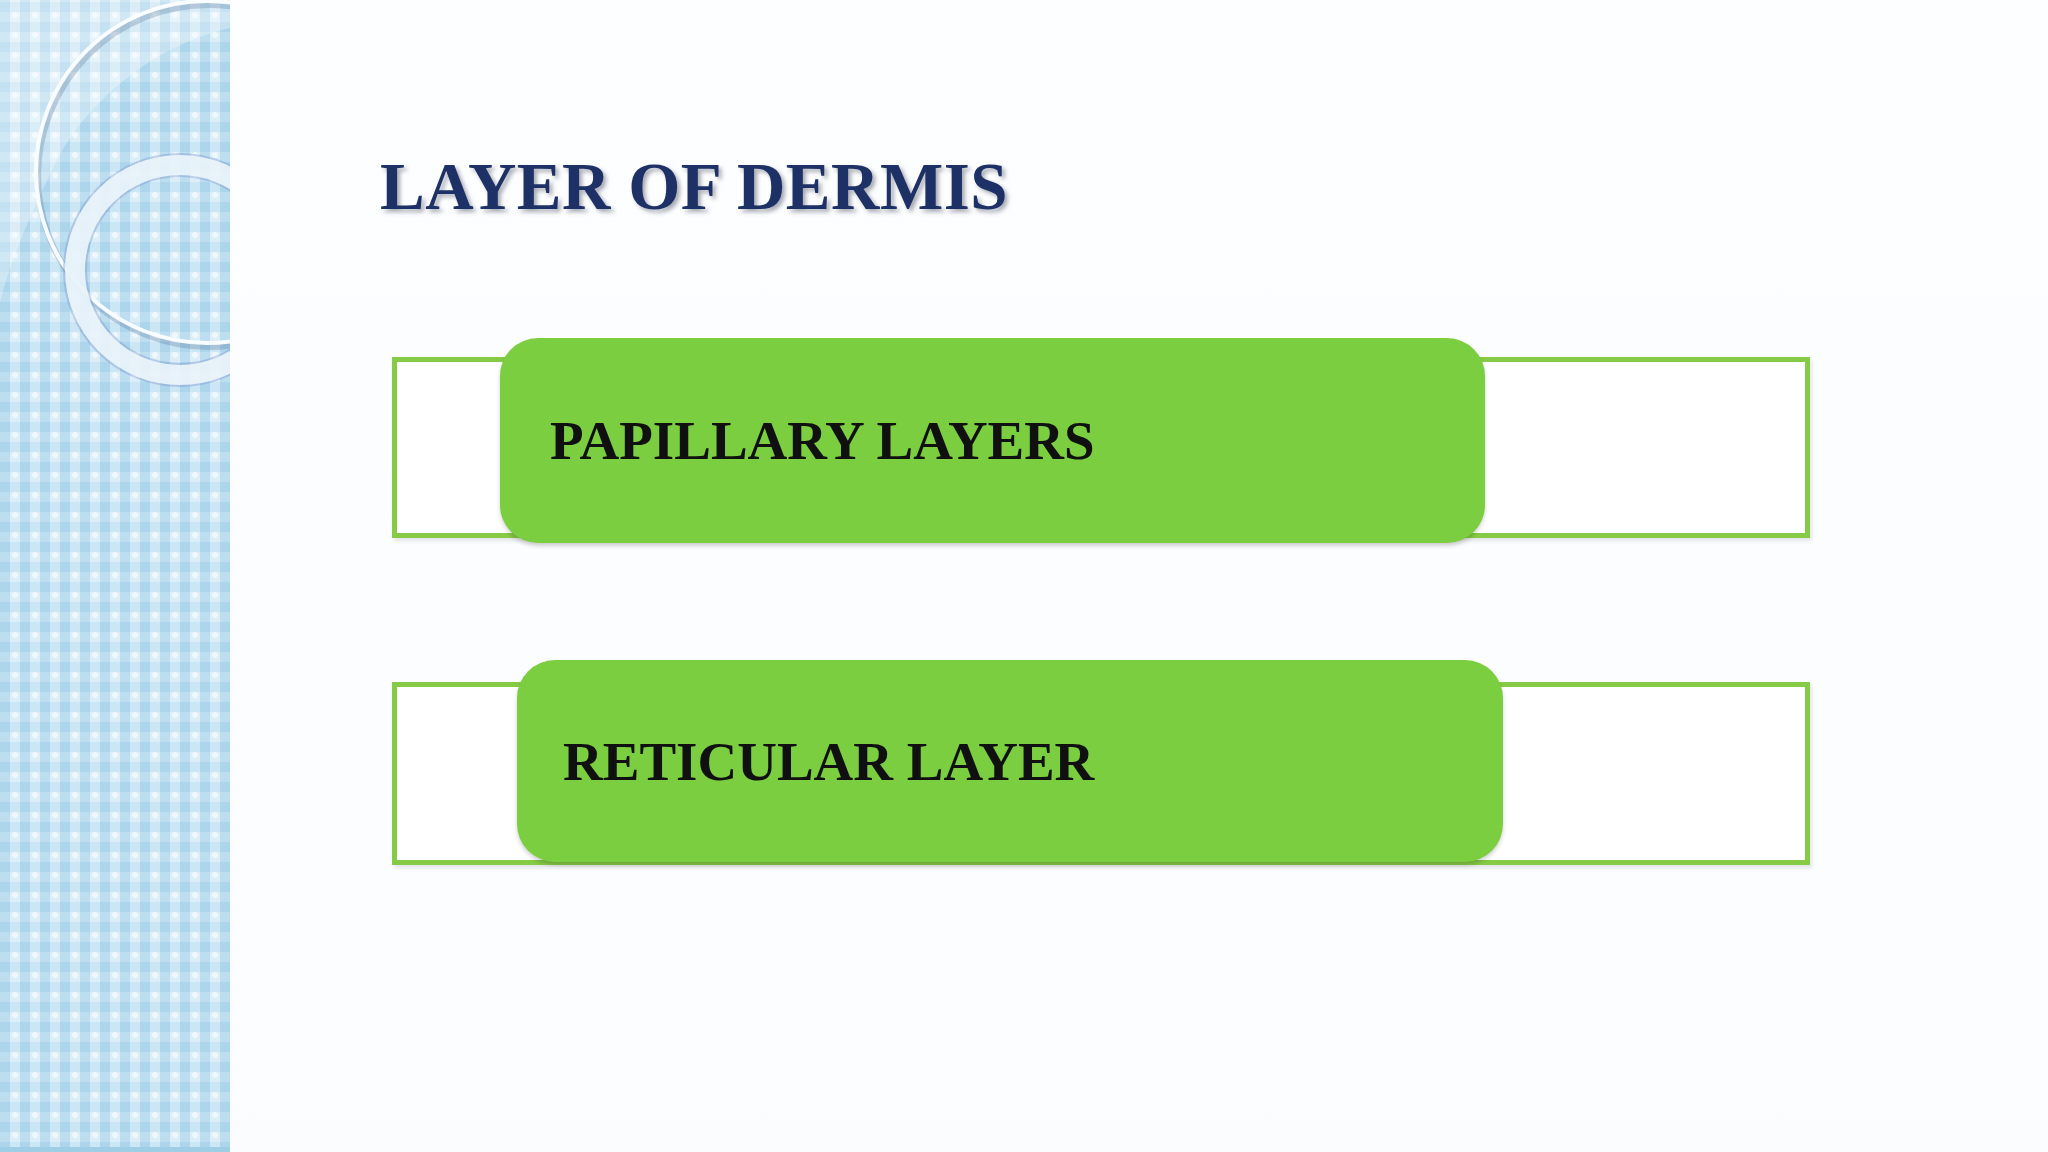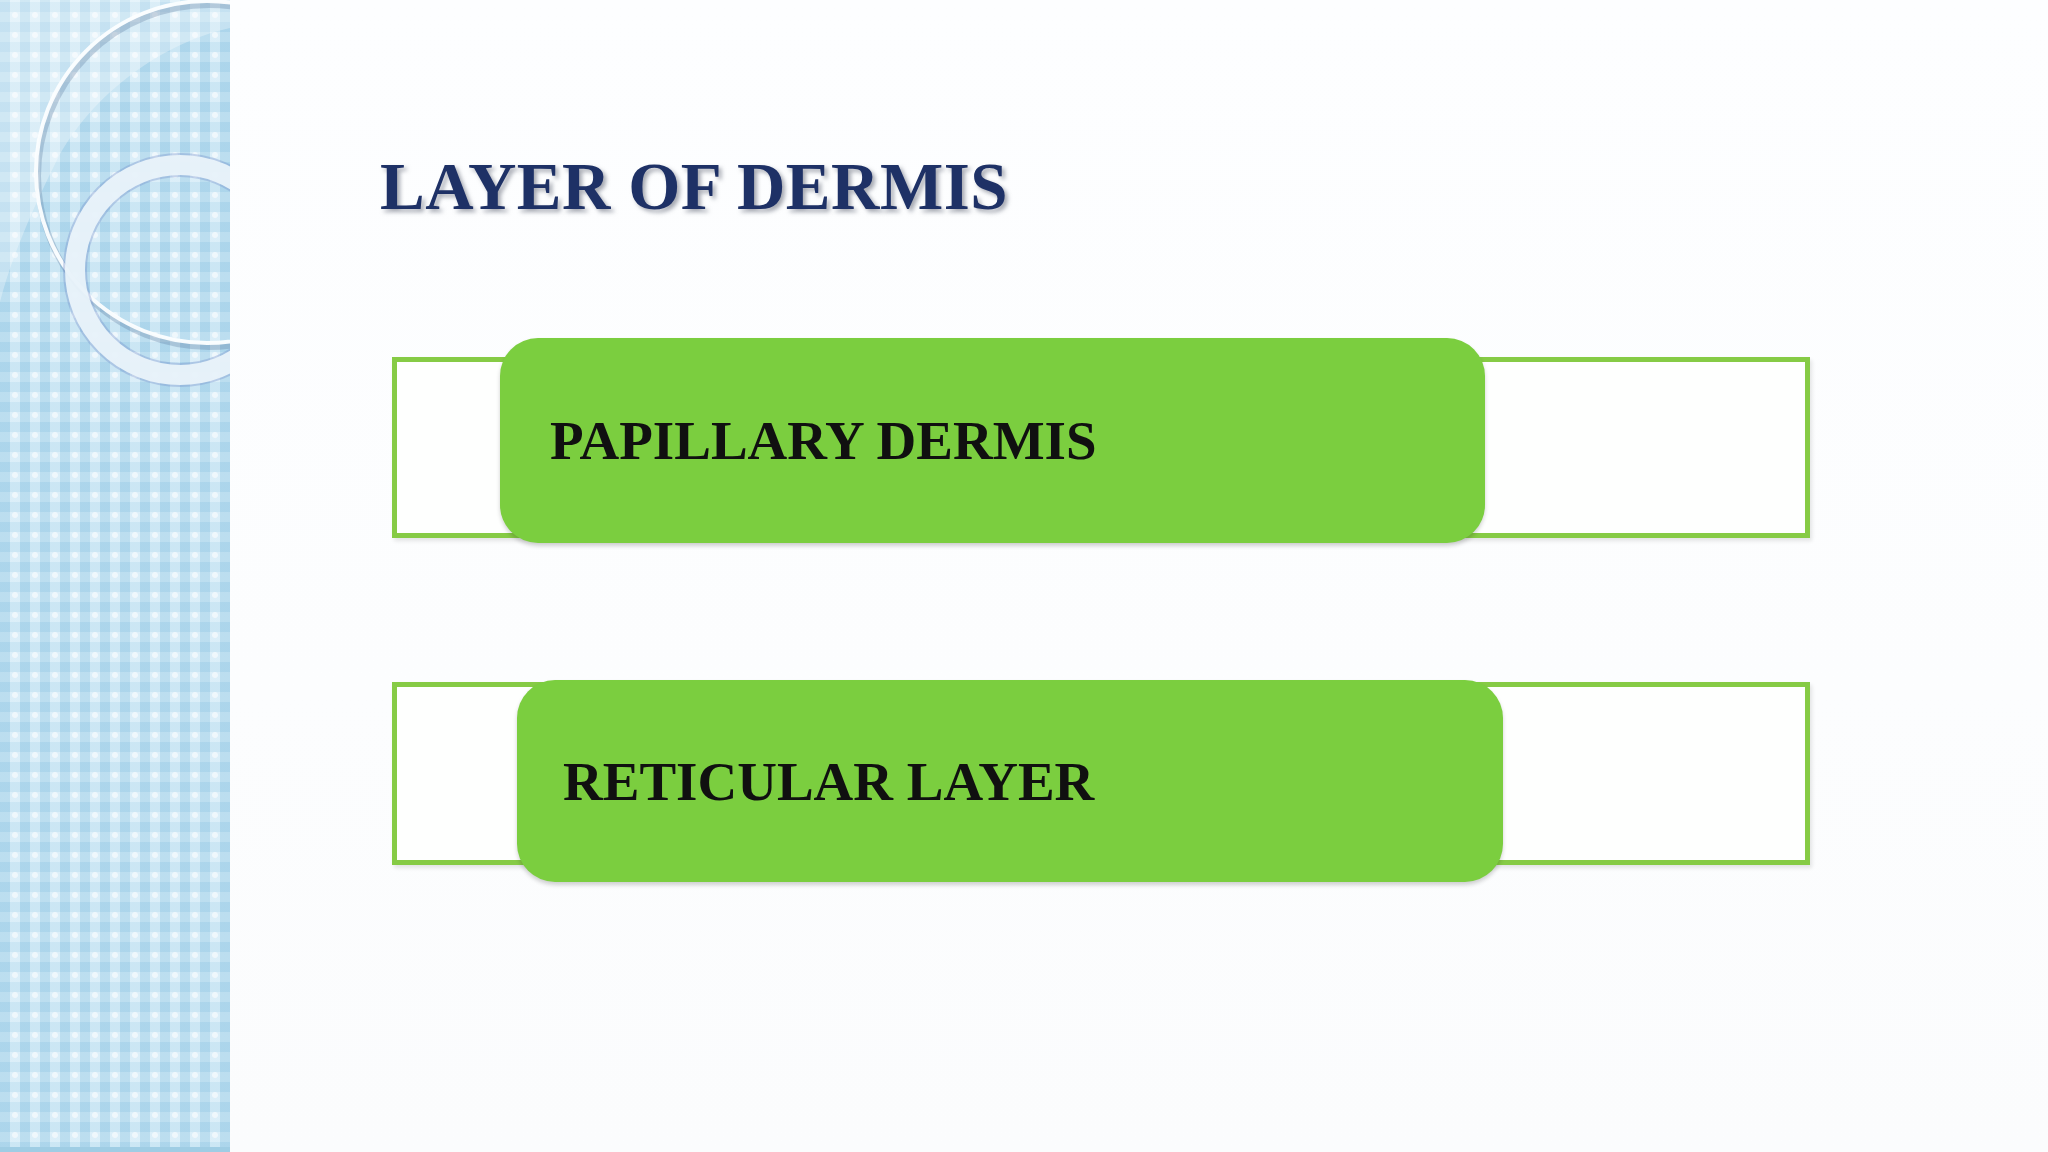--- a/index.html
+++ b/index.html
@@ -68,21 +68,21 @@
   .layer-pill {
     position: absolute;
     display: flex;
     align-items: center;
     box-sizing: border-box;
     background: #7bce3f;
     border-radius: 38px;
     box-shadow: 0 3px 4px rgba(0,0,0,0.18);
   }
   .layer-pill.row1 { left: 500px; top: 338px; width: 985px; height: 205px; padding-left: 50px; }
-  .layer-pill.row2 { left: 517px; top: 680px; width: 986px; height: 202px; padding-left: 46px; }
+  .layer-pill.row2 { left: 517px; top: 660px; width: 986px; height: 202px; padding-left: 46px; }
 
   .layer-label {
     font-size: 55px;
     font-weight: bold;
     color: #101010;
     line-height: 1;
     white-space: nowrap;
   }
 </style>
 </head>
@@ -105,21 +105,21 @@
         <circle cx="180" cy="270" r="105" fill="none" stroke="rgba(236,245,251,0.92)" stroke-width="20"></circle>
       </g>
     </svg>
     <div class="sidebar-bottom-edge"></div>
   </aside>
 
   <h1 class="page-title">LAYER OF DERMIS</h1>
 
   <div class="outline-box row1"></div>
   <div class="layer-pill row1">
-    <span class="layer-label">PAPILLARY DERMIS</span>
+    <span class="layer-label">PAPILLARY LAYERS</span>
   </div>
 
   <div class="outline-box row2"></div>
   <div class="layer-pill row2">
     <span class="layer-label">RETICULAR LAYER</span>
   </div>
 
 </div>
 
 </body></html>

